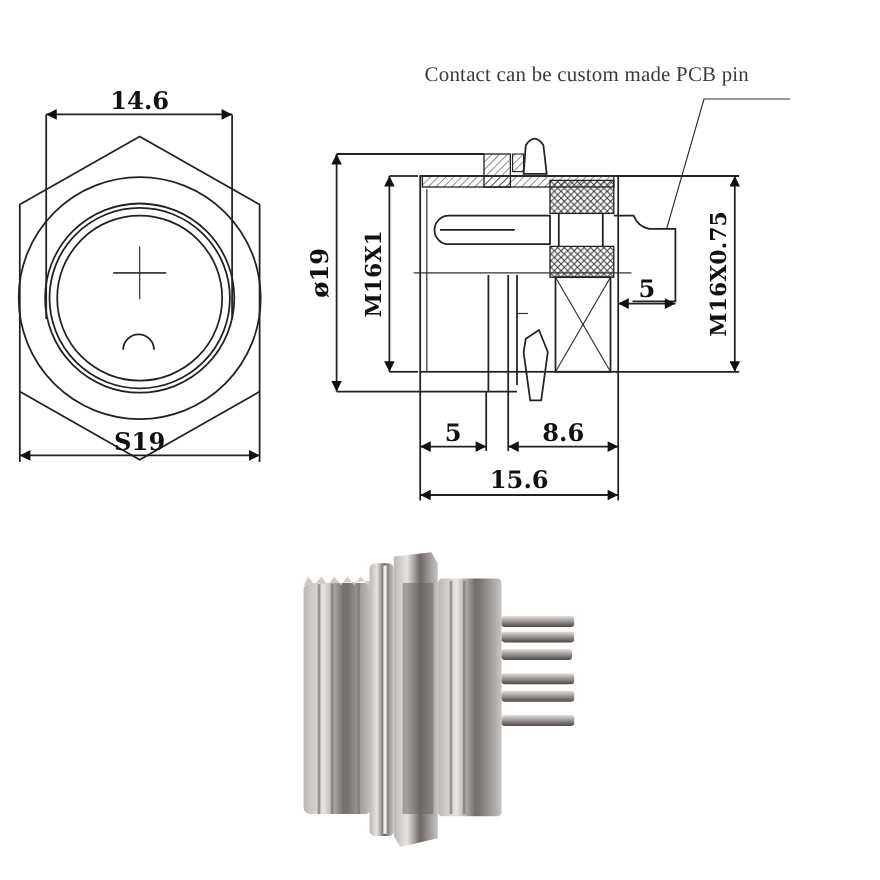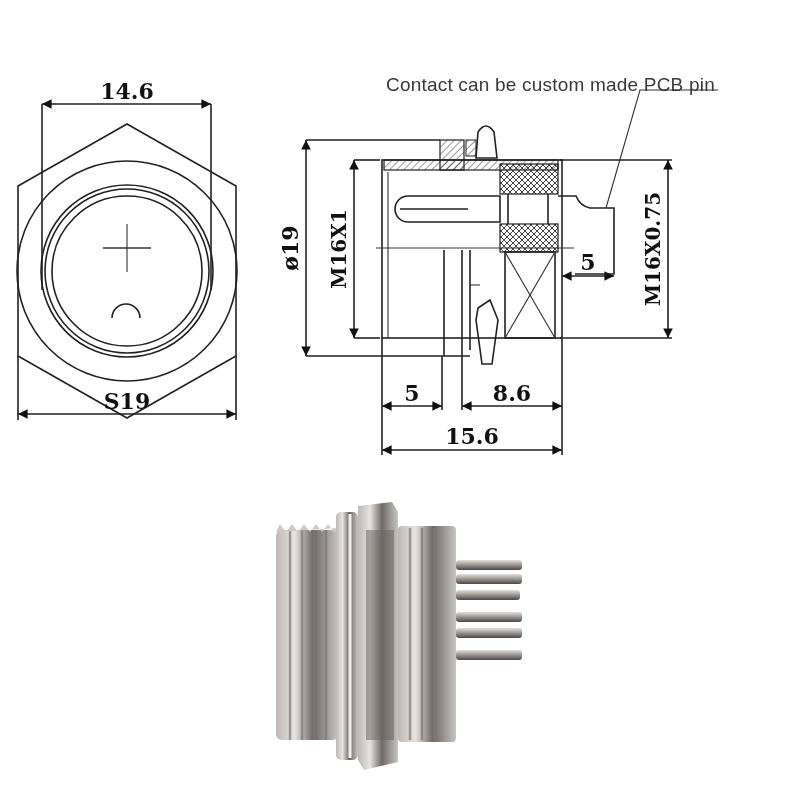--- a/index.html
+++ b/index.html
@@ -1,20 +1,20 @@
 <!DOCTYPE html>
 <html><head>
   <meta charset="utf-8">
   <style>
     html, body { margin: 0; padding: 0; background: #ffffff; }
     body { width: 800px; height: 800px; position: relative; overflow: hidden; font-family: "DejaVu Serif", serif; }
     .canvas { position: absolute; left: 0; top: 0; width: 800px; height: 800px; }
     .dim { font-family: "DejaVu Serif", serif; font-weight: bold; font-size: 22px; fill: #111; }
     .dim-sm { font-family: "DejaVu Serif", serif; font-weight: bold; font-size: 20px; fill: #111; }
-    .note { position: absolute; left: 386px; top: 58px; font-family: Liberation Sans, sans-serif; font-size: 19px; color: #3a3a3a; letter-spacing: 0.2px; margin-top: 16px; }
+    .note { position: absolute; left: 386px; top: 58px; font-family: Liberation Serif, serif; font-size: 19px; color: #3a3a3a; letter-spacing: 0.2px; }
     .ln { stroke: #222; stroke-width: 1.6; fill: none; }
     .ln-thin { stroke: #333; stroke-width: 1.1; fill: none; }
   </style>
 </head>
 <body>
 
 <div class="note">Contact can be custom made PCB pin</div>
 
 <svg class="canvas" viewBox="0 0 800 800" xmlns="http://www.w3.org/2000/svg">
   <defs>

